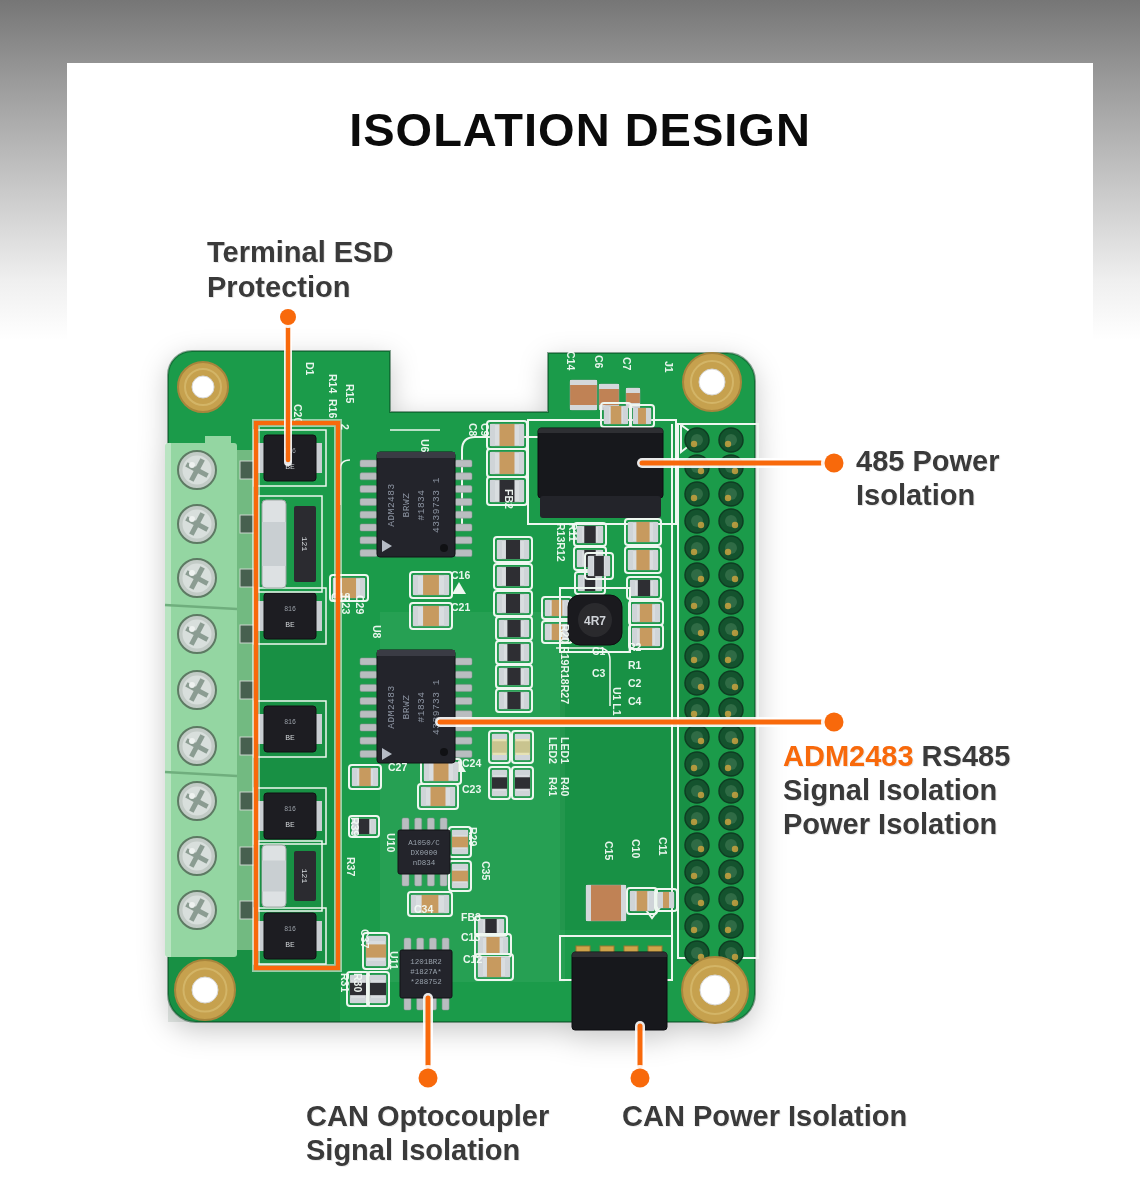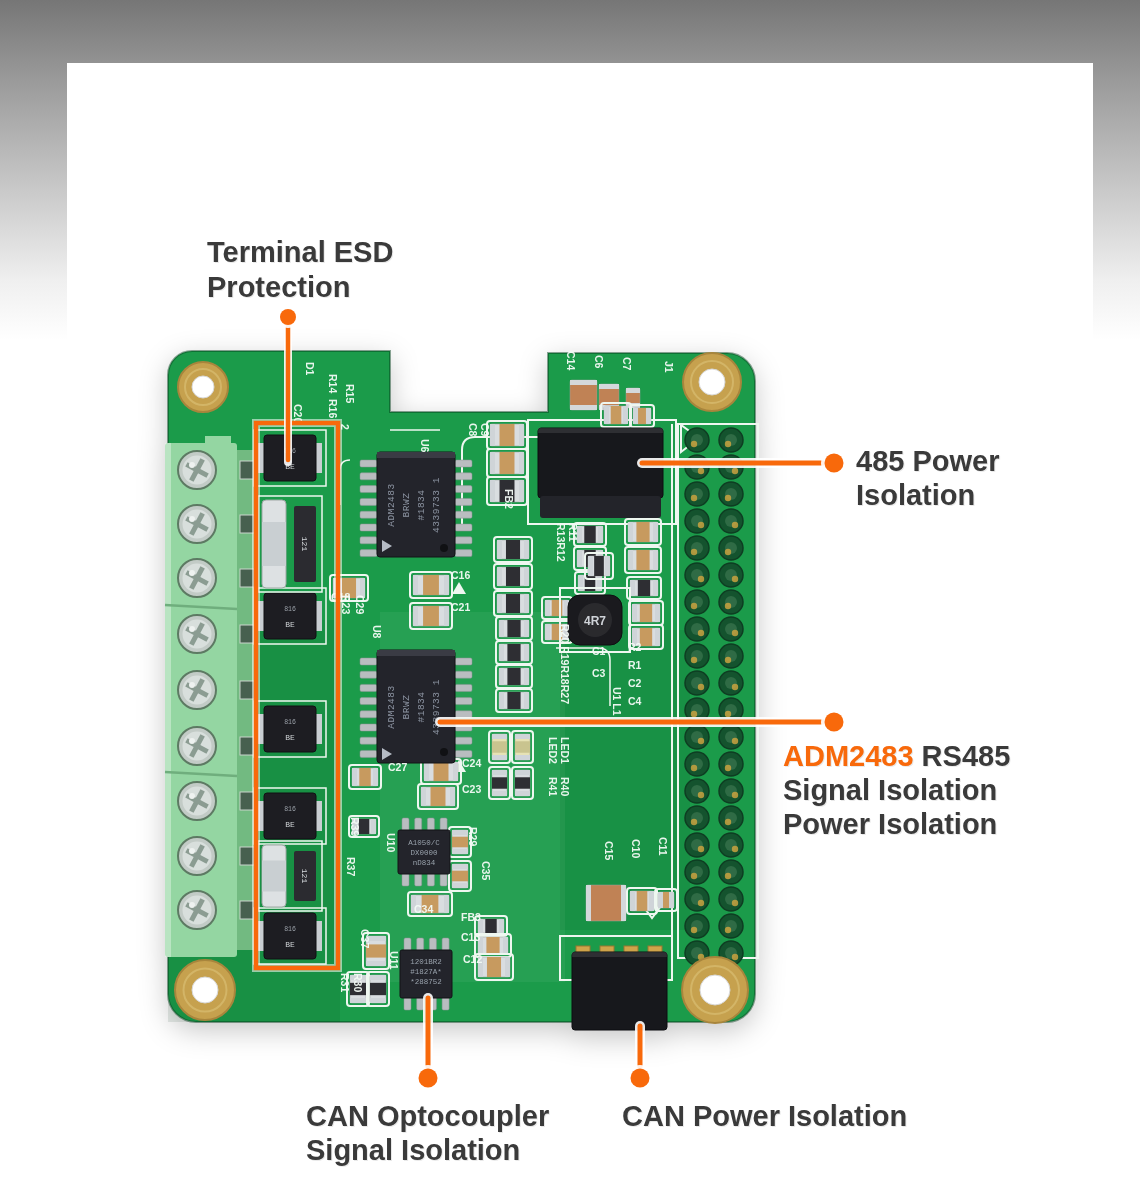--- a/index.html
+++ b/index.html
@@ -19,20 +19,21 @@
   .co{font-family:"Liberation Sans",sans-serif;font-size:29px;font-weight:bold;fill:#3a3a3a;}
   .co.shadowed{filter:drop-shadow(1px 1.5px 0px rgba(230,230,230,0.9));}
   .accentfill{fill:#F8690B;}
   .silkline{stroke:#eef7f0;fill:none;}
 </style>
 </head>
 <body>
 
 <div class="page">
   <div class="card"></div>
+  <div class="title">ISOLATION DESIGN</div>
 
   <svg class="scene" width="1140" height="1198" viewBox="0 0 1140 1198" xmlns="http://www.w3.org/2000/svg">
 
     <g class="boardg">
       <path d="M 192 351 L 390 351 L 390 412 L 548 412 L 548 353 L 727 353
                A 28 28 0 0 1 755 381 L 755 994 A 28 28 0 0 1 727 1022
                L 196 1022 A 28 28 0 0 1 168 994 L 168 375 A 24 24 0 0 1 192 351 Z" fill="#1B9B4A"></path>
 
       <rect x="380" y="612" width="185" height="370" fill="rgba(255,255,255,0.05)"></rect>
       <rect x="168" y="620" width="172" height="402" fill="rgba(0,45,18,0.10)"></rect>

